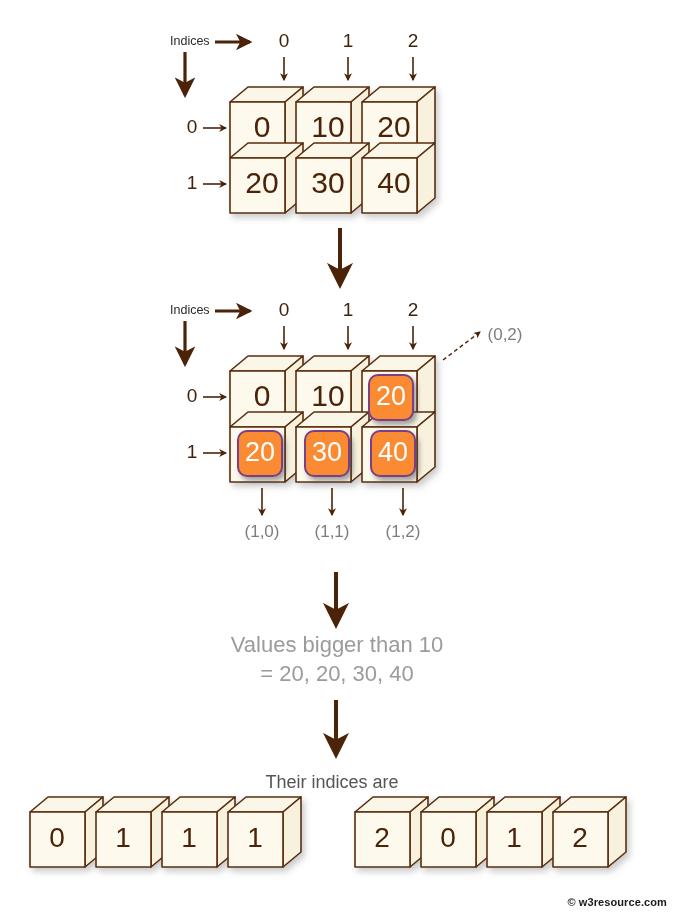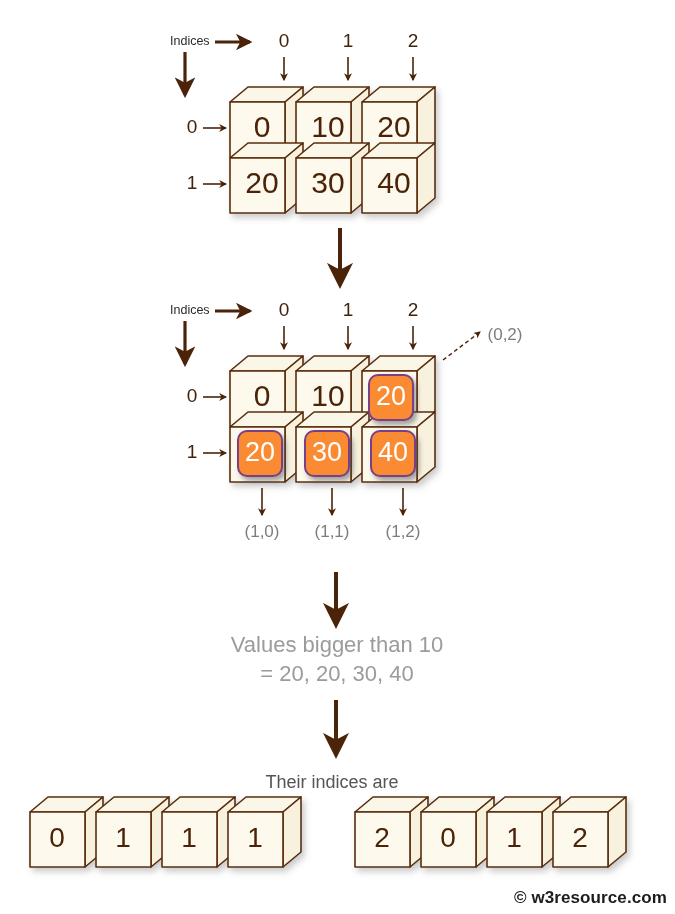--- a/index.html
+++ b/index.html
@@ -108,21 +108,21 @@
   .arrow-line {
     stroke: #4a2309;
     fill: none;
   }
   .arrow-fill { fill: #4a2309; }
   .credit {
     position: absolute;
     right: 8px;
     bottom: 6px;
     font-family: "Liberation Sans", sans-serif;
-    font-size: 17px;
+    font-size: 11px;
     font-weight: bold;
     color: #1b1b1b;
     letter-spacing: 0.1px;
   }
 </style>
 </head>
 <body>
 
 <div class="stage">
 

